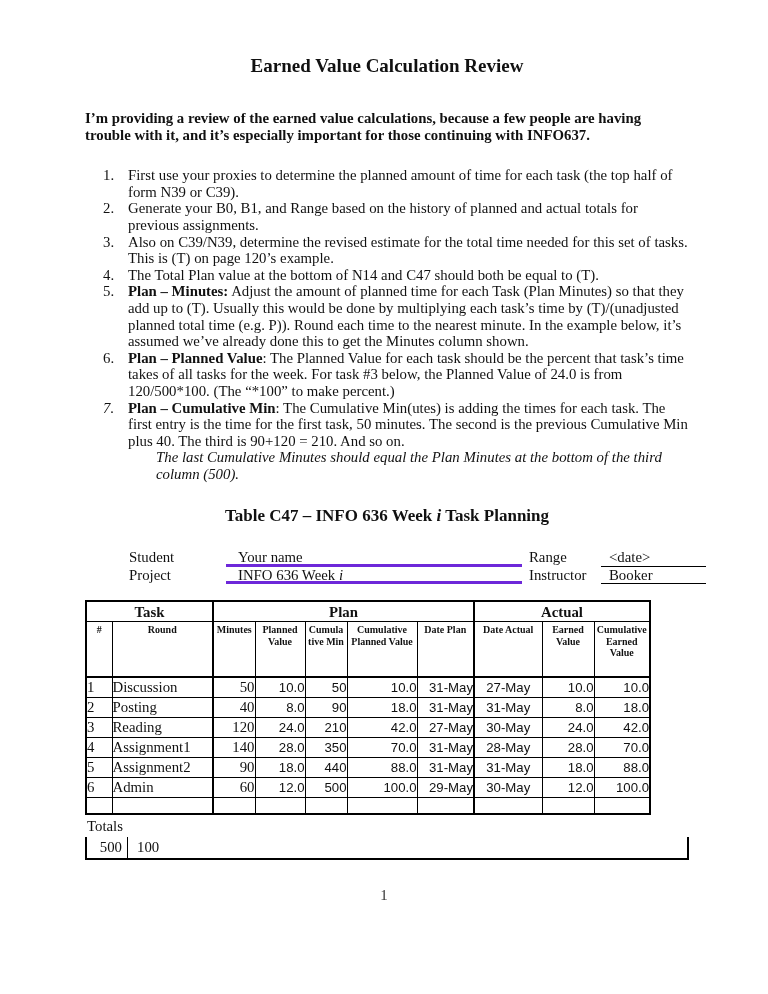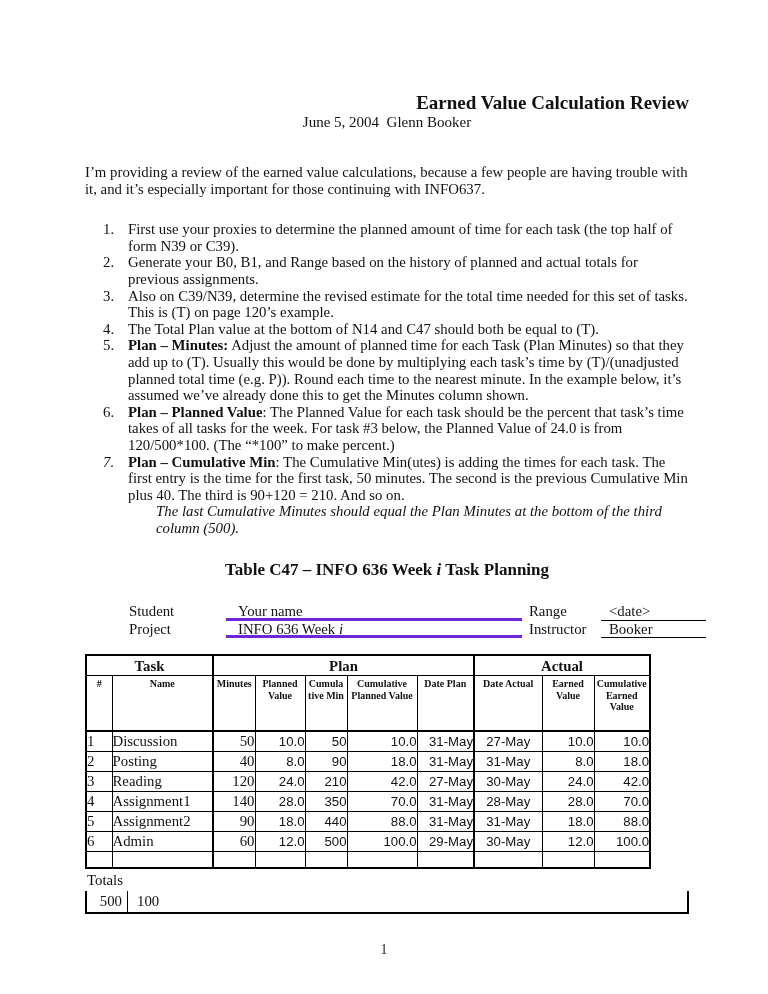--- a/index.html
+++ b/index.html
@@ -10,34 +10,34 @@
     font-family: "Liberation Serif", serif;
     font-size: 14.8px;
     line-height: 16.6px;
     overflow: hidden;
   }
   .page { position: relative; width: 768px; height: 994px; }
   .content { margin-left: 85px; width: 604px; }
 
   
   .doc-title {
-    margin-top: 92px;
-    text-align: right;
+    margin-top: 55px;
+    text-align: center;
     font-size: 19px;
     line-height: 22px;
     font-weight: bold;
   }
   .doc-subtitle {
     text-align: center;
     font-size: 15px;
     line-height: 17px;
   }
 
   
-  .intro { margin-top: 33px; }
+  .intro { margin-top: 33px; font-weight: bold; }
 
   
   .list { margin-top: 24px; }
   .li { display: flex; }
   .num {
     width: 43px;
     padding-left: 18px;
     box-sizing: border-box;
     flex: none;
   }
@@ -153,21 +153,20 @@
     color: #333;
   }
 </style>
 </head>
 <body>
 
 <div class="page">
   <div class="content">
 
     <div class="doc-title">Earned Value Calculation Review</div>
-    <div class="doc-subtitle">June 5, 2004&nbsp; Glenn Booker</div>
 
     <div class="intro">I’m providing a review of the earned value calculations, because a few people are having trouble with it, and it’s especially important for those continuing with INFO637.</div>
 
     <div class="list">
       <div class="li">
           <span class="num">1.</span>
           <span class="itx"><b></b><span>First use your proxies to determine the planned amount of time for each task (the top half of form N39 or C39).</span></span>
         </div>
       <div class="li">
           <span class="num">2.</span>
@@ -228,21 +227,21 @@
           <col style="width:56px">
       </colgroup>
       <tbody>
           <tr class="grp">
         <th colspan="2">Task</th>
         <th colspan="5" class="gb">Plan</th>
         <th colspan="3" class="gb">Actual</th>
       </tr>
       <tr class="cols">
         <th>#</th>
-        <th>Name</th>
+        <th>Round</th>
         <th class="gb">Minutes</th>
         <th>Planned Value</th>
         <th>Cumulative Min</th>
         <th>Cumulative Planned Value</th>
         <th>Date Plan</th>
         <th class="gb">Date Actual</th>
         <th>Earned Value</th>
         <th>Cumulative Earned Value</th>
       </tr>
       <tr>

